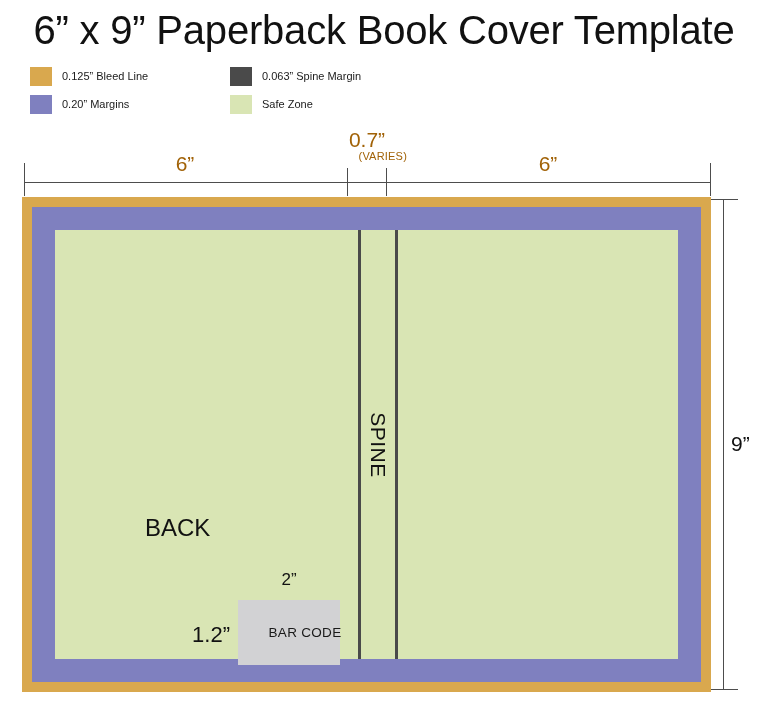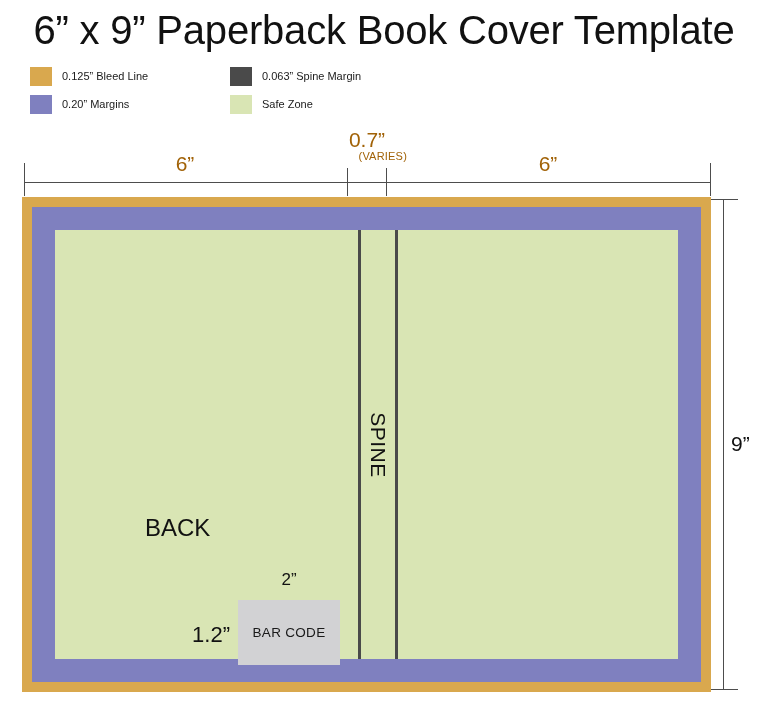--- a/index.html
+++ b/index.html
@@ -167,21 +167,21 @@
   #barcode {
     position: absolute;
     left: 183px;
     top: 370px;
     width: 102px;
     height: 65px;
     background: #d2d2d4;
   }
   #barcode-text {
     position: absolute;
-    left: 0; top: 0;
+    left: 16px; top: 0;
     width: 100%; height: 100%;
     display: flex;
     align-items: center;
     justify-content: center;
     font-size: 13.5px;
     letter-spacing: 0.3px;
     color: #1a1a1a;
     border-radius: 22px;
   }
   #barcode-w {

